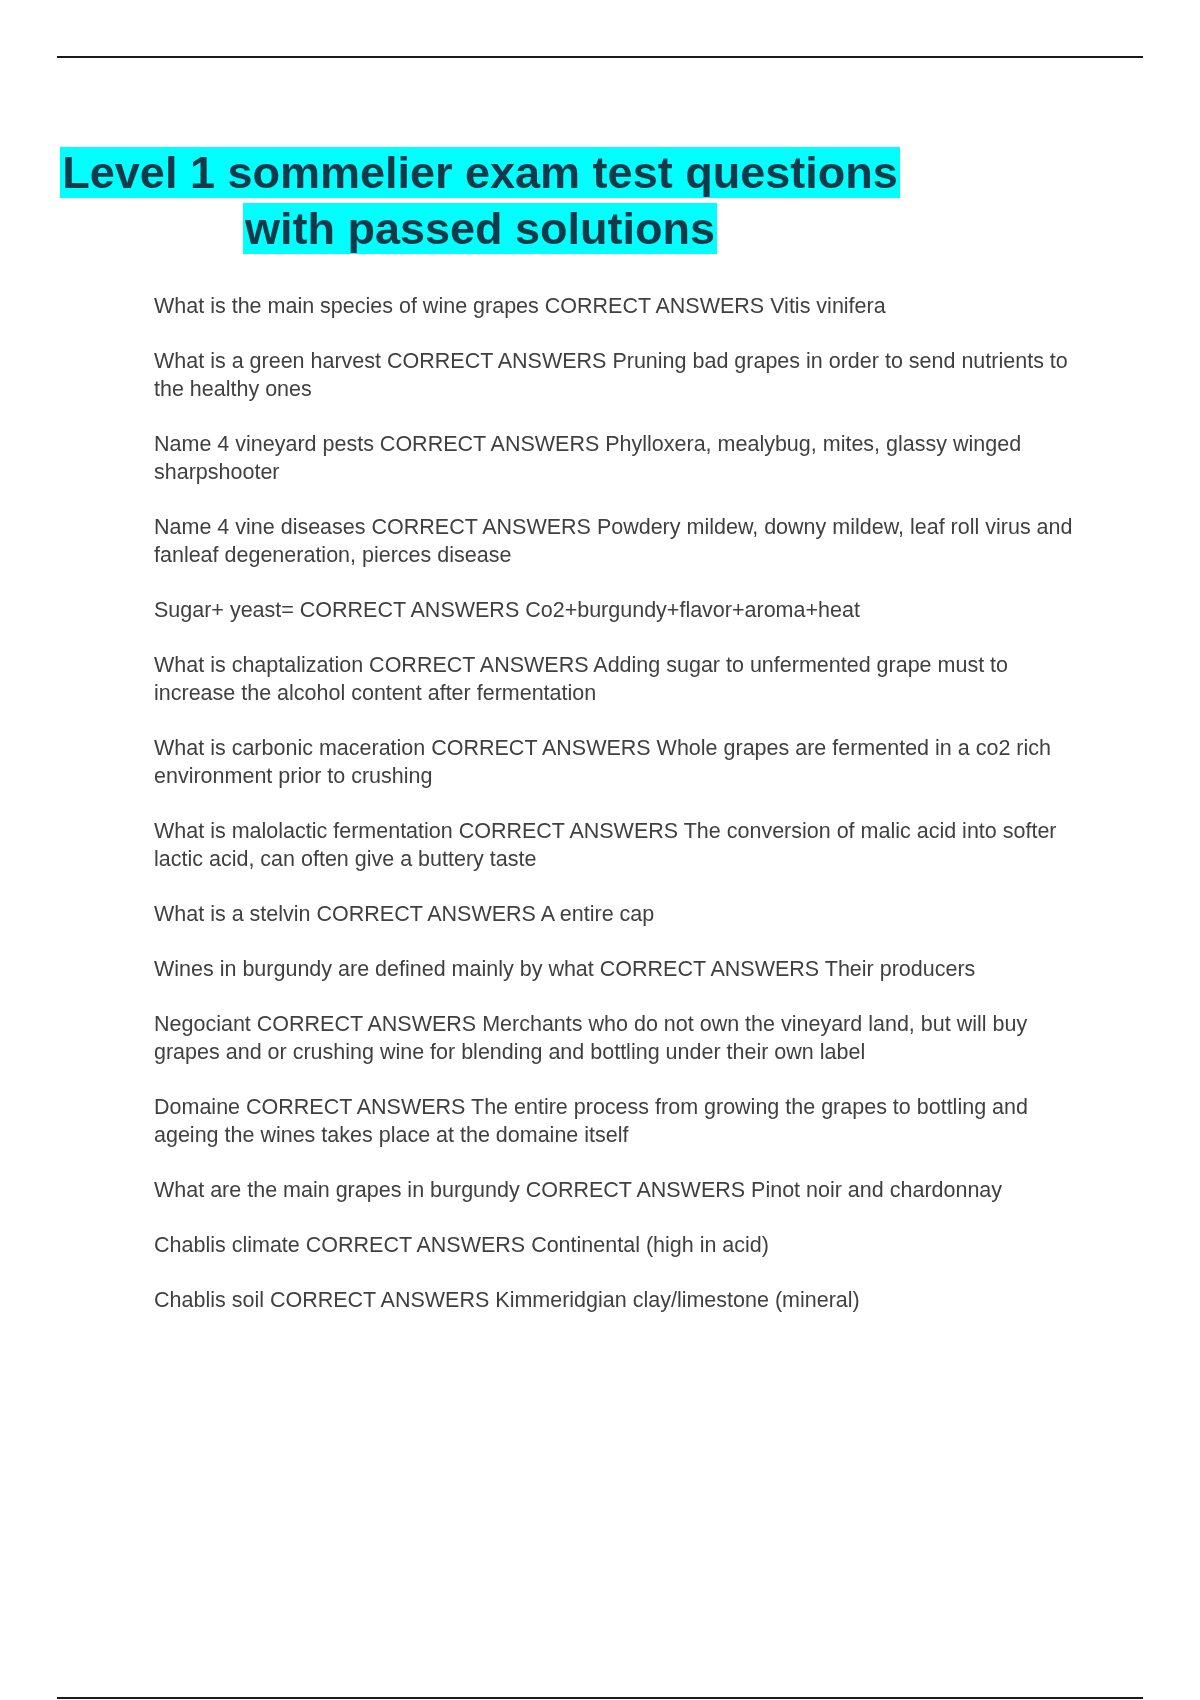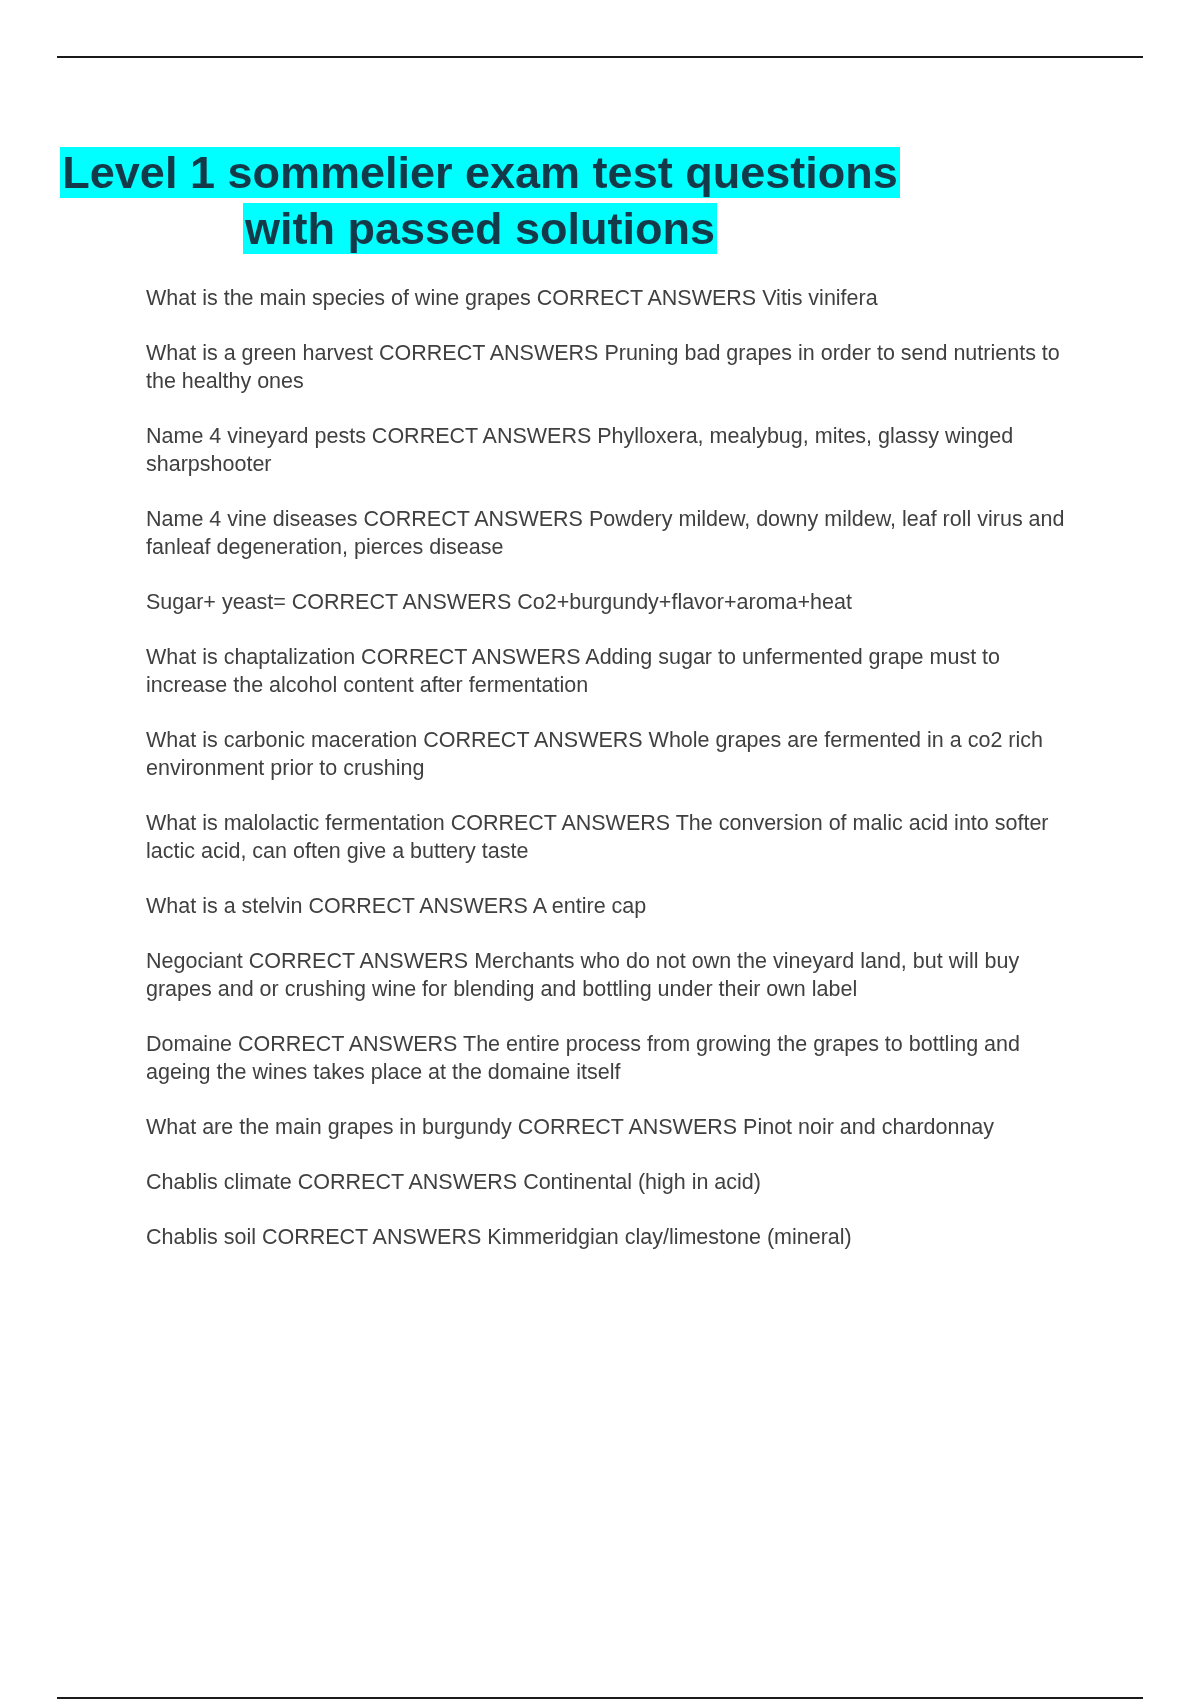--- a/index.html
+++ b/index.html
@@ -38,21 +38,21 @@
       background: #00ffff;
       padding: 0 2px;
       box-decoration-break: clone;
       -webkit-box-decoration-break: clone;
     }
     .qa-list {
       position: absolute;
       top: 284px;
       left: 146px;
       width: 940px;
-      margin: 0;
+      margin: 8px;
       padding: 0;
       list-style: none;
       color: #404040;
       font-size: 21.5px;
       line-height: 28px;
     }
     .qa-item {
       margin: 0 0 27px 0;
     }
   </style>
@@ -69,20 +69,21 @@
 <ul class="qa-list">
   <li class="qa-item">What is the main species of wine grapes CORRECT ANSWERS Vitis vinifera</li>
   <li class="qa-item">What is a green harvest CORRECT ANSWERS Pruning bad grapes in order to send nutrients to the healthy ones</li>
   <li class="qa-item">Name 4 vineyard pests CORRECT ANSWERS Phylloxera, mealybug, mites, glassy winged sharpshooter</li>
   <li class="qa-item">Name 4 vine diseases CORRECT ANSWERS Powdery mildew, downy mildew, leaf roll virus and fanleaf degeneration, pierces disease</li>
   <li class="qa-item">Sugar+ yeast= CORRECT ANSWERS Co2+burgundy+flavor+aroma+heat</li>
   <li class="qa-item">What is chaptalization CORRECT ANSWERS Adding sugar to unfermented grape must to increase the alcohol content after fermentation</li>
   <li class="qa-item">What is carbonic maceration CORRECT ANSWERS Whole grapes are fermented in a co2 rich environment prior to crushing</li>
   <li class="qa-item">What is malolactic fermentation CORRECT ANSWERS The conversion of malic acid into softer lactic acid, can often give a buttery taste</li>
   <li class="qa-item">What is a stelvin CORRECT ANSWERS A entire cap</li>
+  <li class="qa-item">Wines in burgundy are defined mainly by what CORRECT ANSWERS Their producers</li>
   <li class="qa-item">Negociant CORRECT ANSWERS Merchants who do not own the vineyard land, but will buy grapes and or crushing wine for blending and bottling under their own label</li>
   <li class="qa-item">Domaine CORRECT ANSWERS The entire process from growing the grapes to bottling and ageing the wines takes place at the domaine itself</li>
   <li class="qa-item">What are the main grapes in burgundy CORRECT ANSWERS Pinot noir and chardonnay</li>
   <li class="qa-item">Chablis climate CORRECT ANSWERS Continental (high in acid)</li>
   <li class="qa-item">Chablis soil CORRECT ANSWERS Kimmeridgian clay/limestone (mineral)</li>
 </ul>
 
 <div class="rule rule-bottom"></div>
 
 </body></html>

